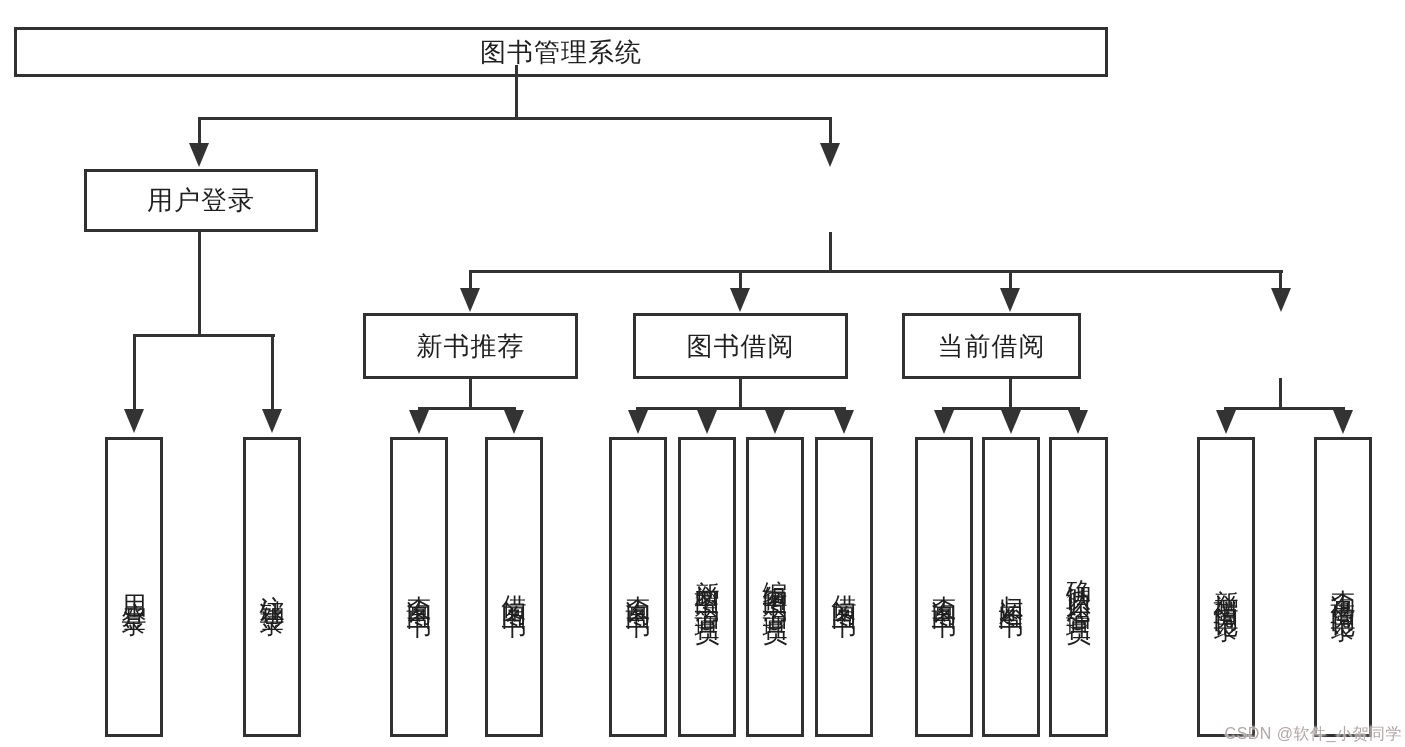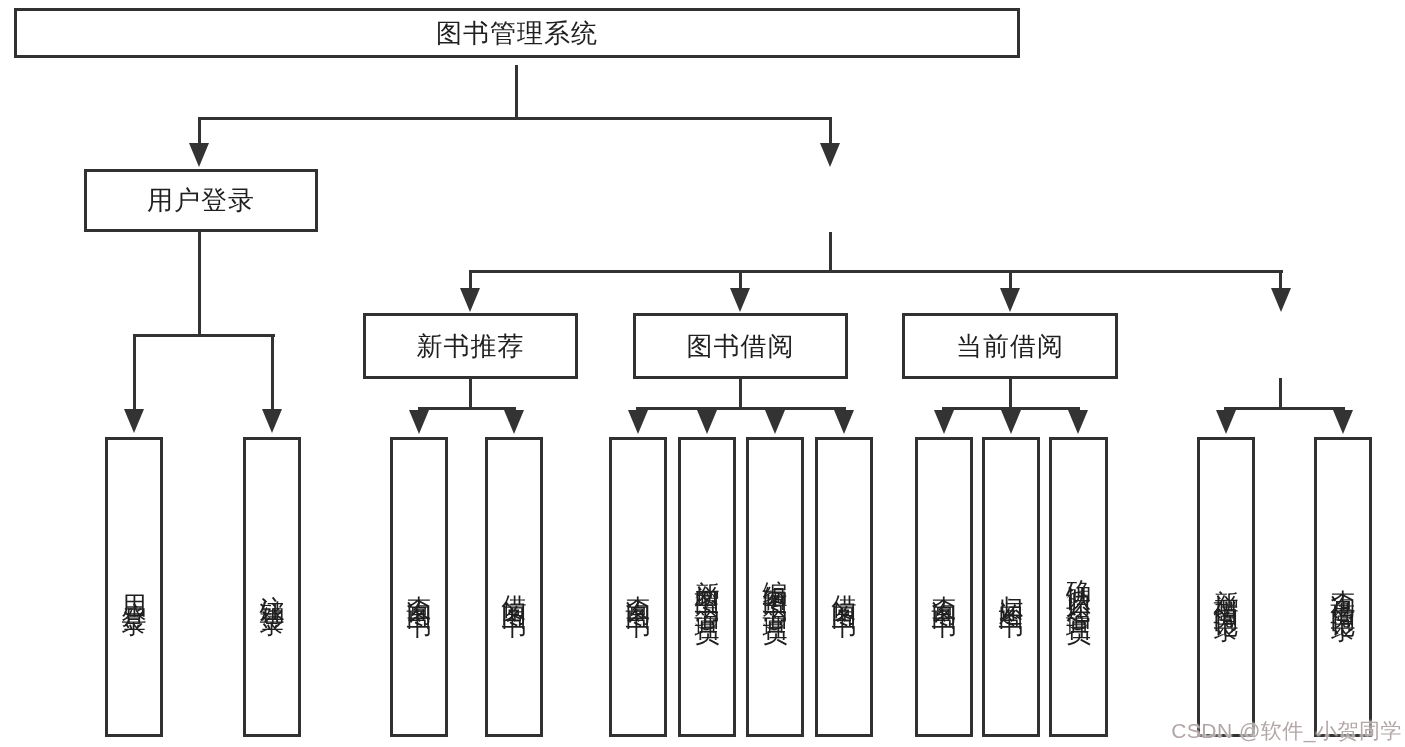--- a/index.html
+++ b/index.html
@@ -24,32 +24,32 @@
   .vl { position:absolute; width:3px;  background:#333333; }
   
   .tri {
     position:absolute; width:0; height:0;
     border-left:10px solid transparent; border-right:10px solid transparent;
     border-top:24px solid #333333;
   }
   
   #watermark {
     position:absolute; right:3px; bottom:2px; z-index:5;
-    font-size:21px; letter-spacing:0.5px; color:#b3a6a6;
+    font-size:16px; letter-spacing:0.5px; color:#b3a6a6;
     text-shadow:1px 1px 2px rgba(255,255,255,.9), -1px -1px 2px rgba(255,255,255,.9);
     white-space:nowrap;
     margin-top:16px;
   }
 </style>
 </head>
 <body>
 
 <div id="stage">
 
-  <div class="node h-node" style="left:14px;top:8px;width:1006px;height:50px;text-align:right;">
+  <div class="node h-node" style="left:14px;top:27px;width:1094px;height:50px;text-align:right;">
     <span>图书管理系统</span>
   </div>
 
   <div class="vl" style="left:515px;top:65px;height:54px;"></div>
   <div class="hl" style="left:198px;top:117px;width:634px;"></div>
   <div class="vl" style="left:198px;top:117px;height:28px;"></div>
   <div class="tri" style="left:189px;top:143px;"></div>
   <div class="vl" style="left:829px;top:117px;height:28px;"></div>
   <div class="tri" style="left:820px;top:143px;"></div>
 
@@ -74,21 +74,21 @@
   <div class="tri" style="left:1000px;top:288px;"></div>
   <div class="vl" style="left:1279px;top:270px;height:20px;"></div>
   <div class="tri" style="left:1271px;top:288px;"></div>
 
   <div class="node h-node" style="left:363px;top:313px;width:215px;height:66px;">
     <span>新书推荐</span>
   </div>
   <div class="node h-node" style="left:633px;top:313px;width:215px;height:66px;">
     <span>图书借阅</span>
   </div>
-  <div class="node h-node" style="left:902px;top:313px;width:216px;height:66px;">
+  <div class="node h-node" style="left:902px;top:313px;width:179px;height:66px;">
     <span>当前借阅</span>
   </div>
 
   <div class="vl" style="left:469px;top:378px;height:31px;"></div>
   <div class="hl" style="left:418px;top:407px;width:98px;"></div>
   <div class="tri" style="left:409px;top:410px;"></div>
   <div class="tri" style="left:504px;top:410px;"></div>
 
   <div class="vl" style="left:739px;top:378px;height:31px;"></div>
   <div class="hl" style="left:636px;top:407px;width:210px;"></div>

